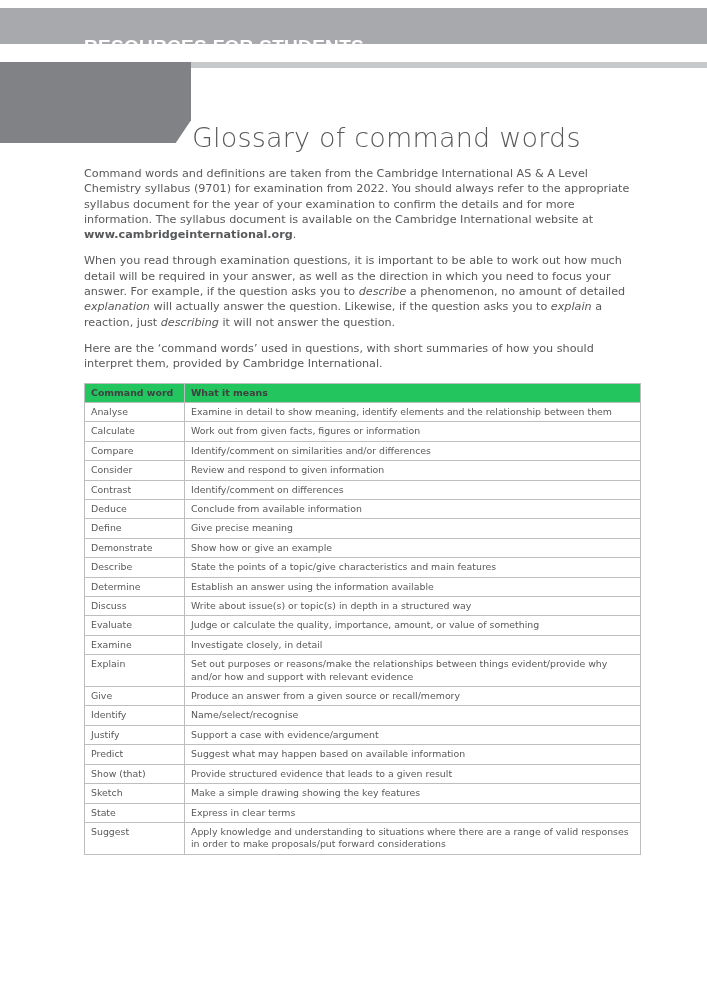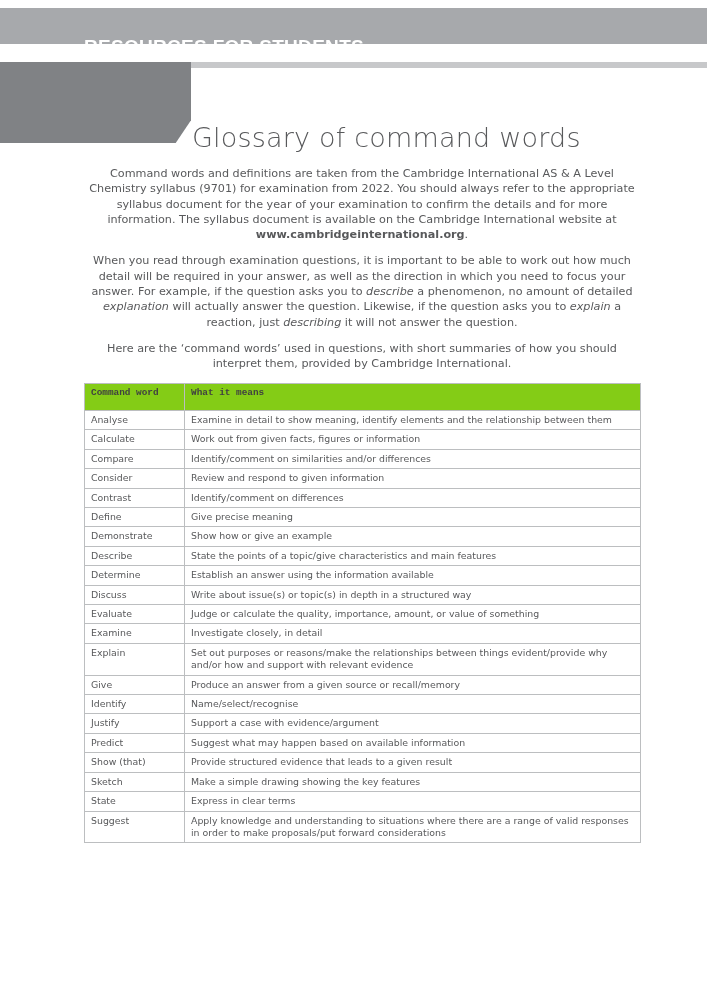--- a/index.html
+++ b/index.html
@@ -84,21 +84,21 @@
     position: absolute;
     left: 84px;
     top: 166px;
     width: 556px;
   }
   .para {
     font-size: 11.2px;
     line-height: 15.3px;
     color: #58595b;
     margin: 0 0 11px 0;
-    text-align: center;
+    text-align: left;
     font-family: "DejaVu Sans", "Liberation Sans", sans-serif;
   }
   .para em { font-style: italic; }
   .para strong { font-weight: bold; }
 
   
   .cmd-table {
     border-collapse: collapse;
     width: 556px;
     margin-top: 6px;
@@ -109,27 +109,26 @@
     border: 1px solid #bcbec0;
     padding: 3px 5px 3px 6px;
     font-size: 9.4px;
     line-height: 12.4px;
     vertical-align: top;
     color: #58595b;
     font-family: "DejaVu Sans", "Liberation Sans", sans-serif;
     text-align: left;
   }
   .cmd-table thead th {
-    background: #84cc16;
+    background: #22c55e;
     font-weight: bold;
     color: #404041;
     font-size: 9.4px;
     padding-top: 3px;
-    padding-bottom: 11px;
-    font-family: Liberation Mono, monospace;
+    padding-bottom: 3px;
   }
   .cmd-table col.c1 { width: 100px; }
   .cmd-table col.c2 { width: 456px; }
   .cmd-table tbody tr td { height: 18px; margin-top: 48px; }
 </style>
 </head>
 <body>
 
 <div class="banner">
   <div class="banner-title">RESOURCES FOR STUDENTS</div>
@@ -172,20 +171,24 @@
         </tr>
         <tr>
           <td>Consider</td>
           <td>Review and respond to given information</td>
         </tr>
         <tr>
           <td>Contrast</td>
           <td>Identify/comment on differences</td>
         </tr>
         <tr>
+          <td>Deduce</td>
+          <td>Conclude from available information</td>
+        </tr>
+        <tr>
           <td>Define</td>
           <td>Give precise meaning</td>
         </tr>
         <tr>
           <td>Demonstrate</td>
           <td>Show how or give an example</td>
         </tr>
         <tr>
           <td>Describe</td>
           <td>State the points of a topic/give characteristics and main features</td>

